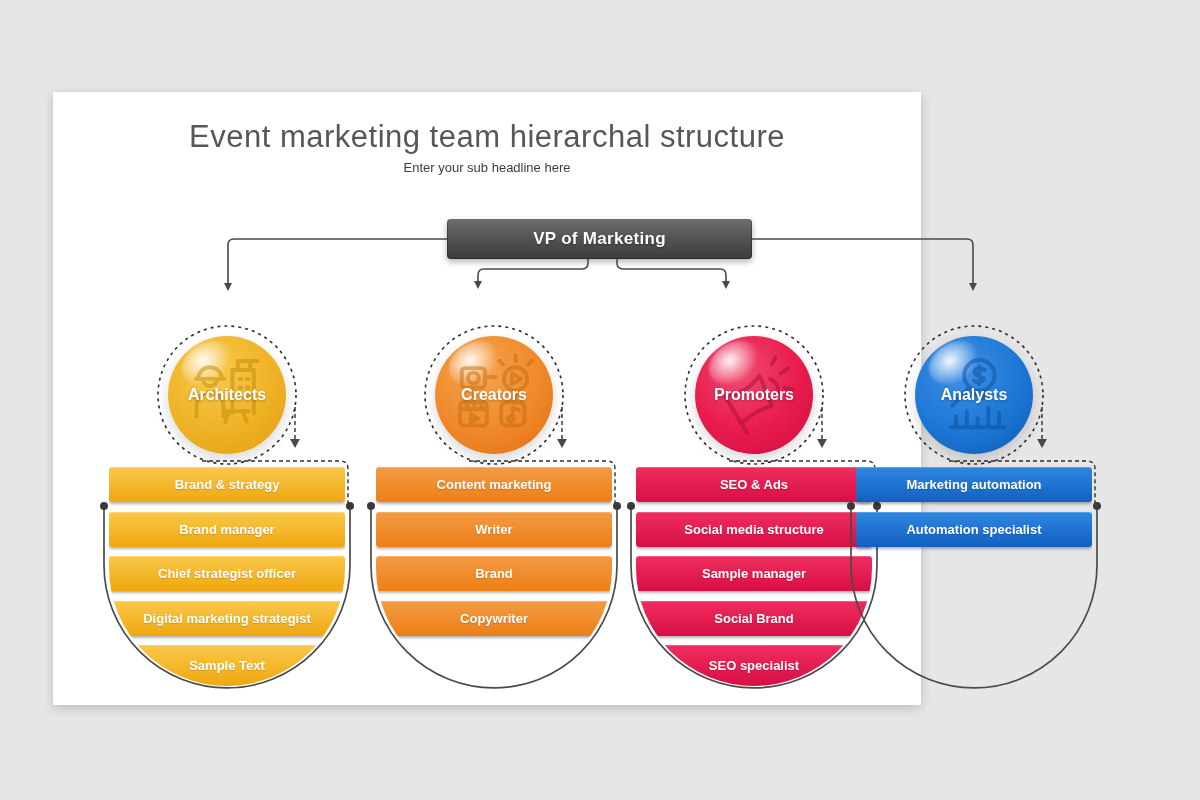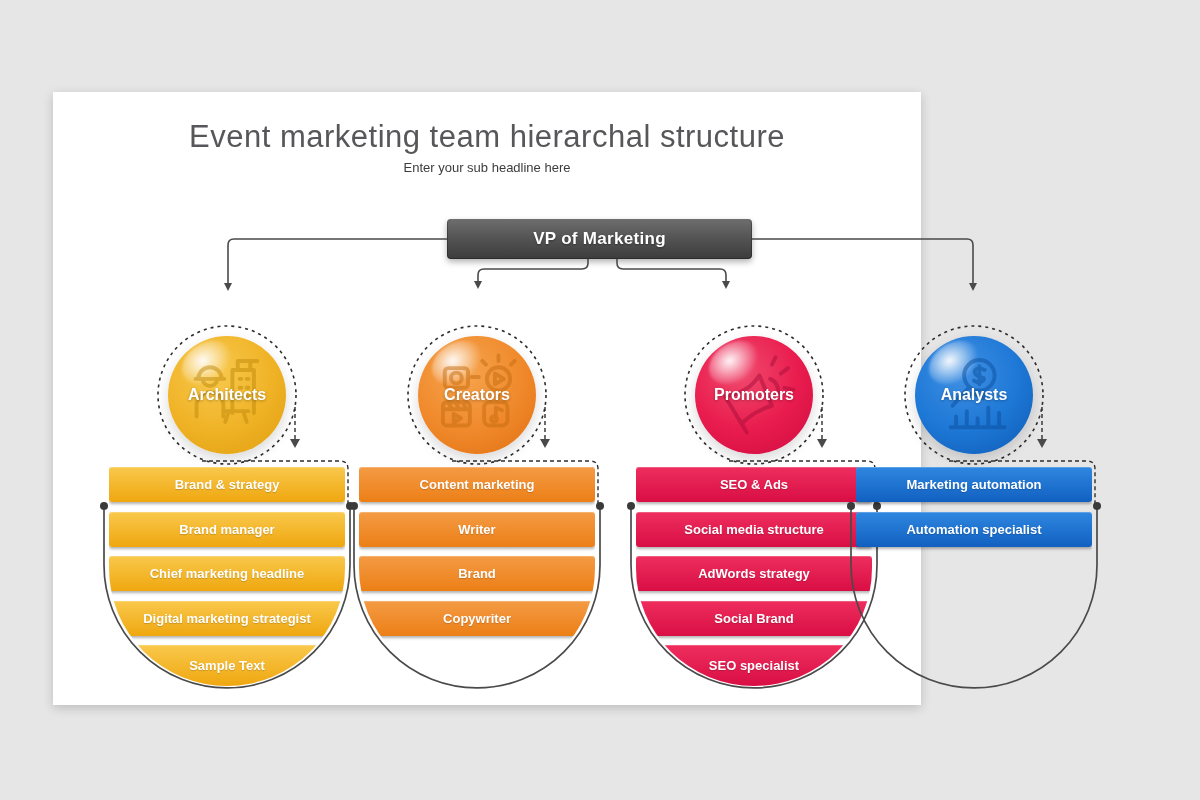--- a/index.html
+++ b/index.html
@@ -100,32 +100,32 @@
       <div class="circle-label">Architects</div>
     </div>
     <div class="list">
             <div class="bar">
               <span>Brand &amp; strategy</span>
             </div>
             <div class="bar">
               <span>Brand manager</span>
             </div>
             <div class="bar">
-              <span>Chief marketing headline</span>
+              <span>Chief strategist officer</span>
             </div>
             <div class="bar">
               <span>Digital marketing strategist</span>
             </div>
             <div class="bar fill">
               <span>Sample Text</span>
             </div>
           </div>
   </div>
 
-  <div class="col" style="left: 287px; --c-light: #f6a44e; --c-mid: #f08a2c; --c-dark: #e06f10; --b-top: #f49b45; --b-bot: #ec7f16; --c-ink: #c56c10;">
+  <div class="col" style="left: 304px; --c-light: #f6a44e; --c-mid: #f08a2c; --c-dark: #e06f10; --b-top: #f49b45; --b-bot: #ec7f16; --c-ink: #c56c10;">
     <svg class="deco" viewBox="0 0 274 380">
       <circle class="ring" cx="137" cy="72" r="69"></circle>
       <path class="dashline" d="M205 84 V116"></path>
       <path class="ahead" d="M200 116 h10 l-5 9 z"></path>
       <path class="dashline" d="M112 138 H250 Q258 138 258 146 V181"></path>
       <path class="ucurve" d="M14 183 V242 A123 123 0 0 0 260 242 V183"></path>
       <circle class="dot" cx="14" cy="183" r="4"></circle>
       <circle class="dot" cx="260" cy="183" r="4"></circle>
     </svg>
     <div class="circle">
@@ -187,21 +187,21 @@
       <div class="circle-label">Promoters</div>
     </div>
     <div class="list">
             <div class="bar">
               <span>SEO &amp; Ads</span>
             </div>
             <div class="bar">
               <span>Social media structure</span>
             </div>
             <div class="bar">
-              <span>AdWords strategy</span>
+              <span>Sample manager</span>
             </div>
             <div class="bar">
               <span>Social Brand</span>
             </div>
             <div class="bar fill">
               <span>SEO specialist</span>
             </div>
           </div>
   </div>
 

